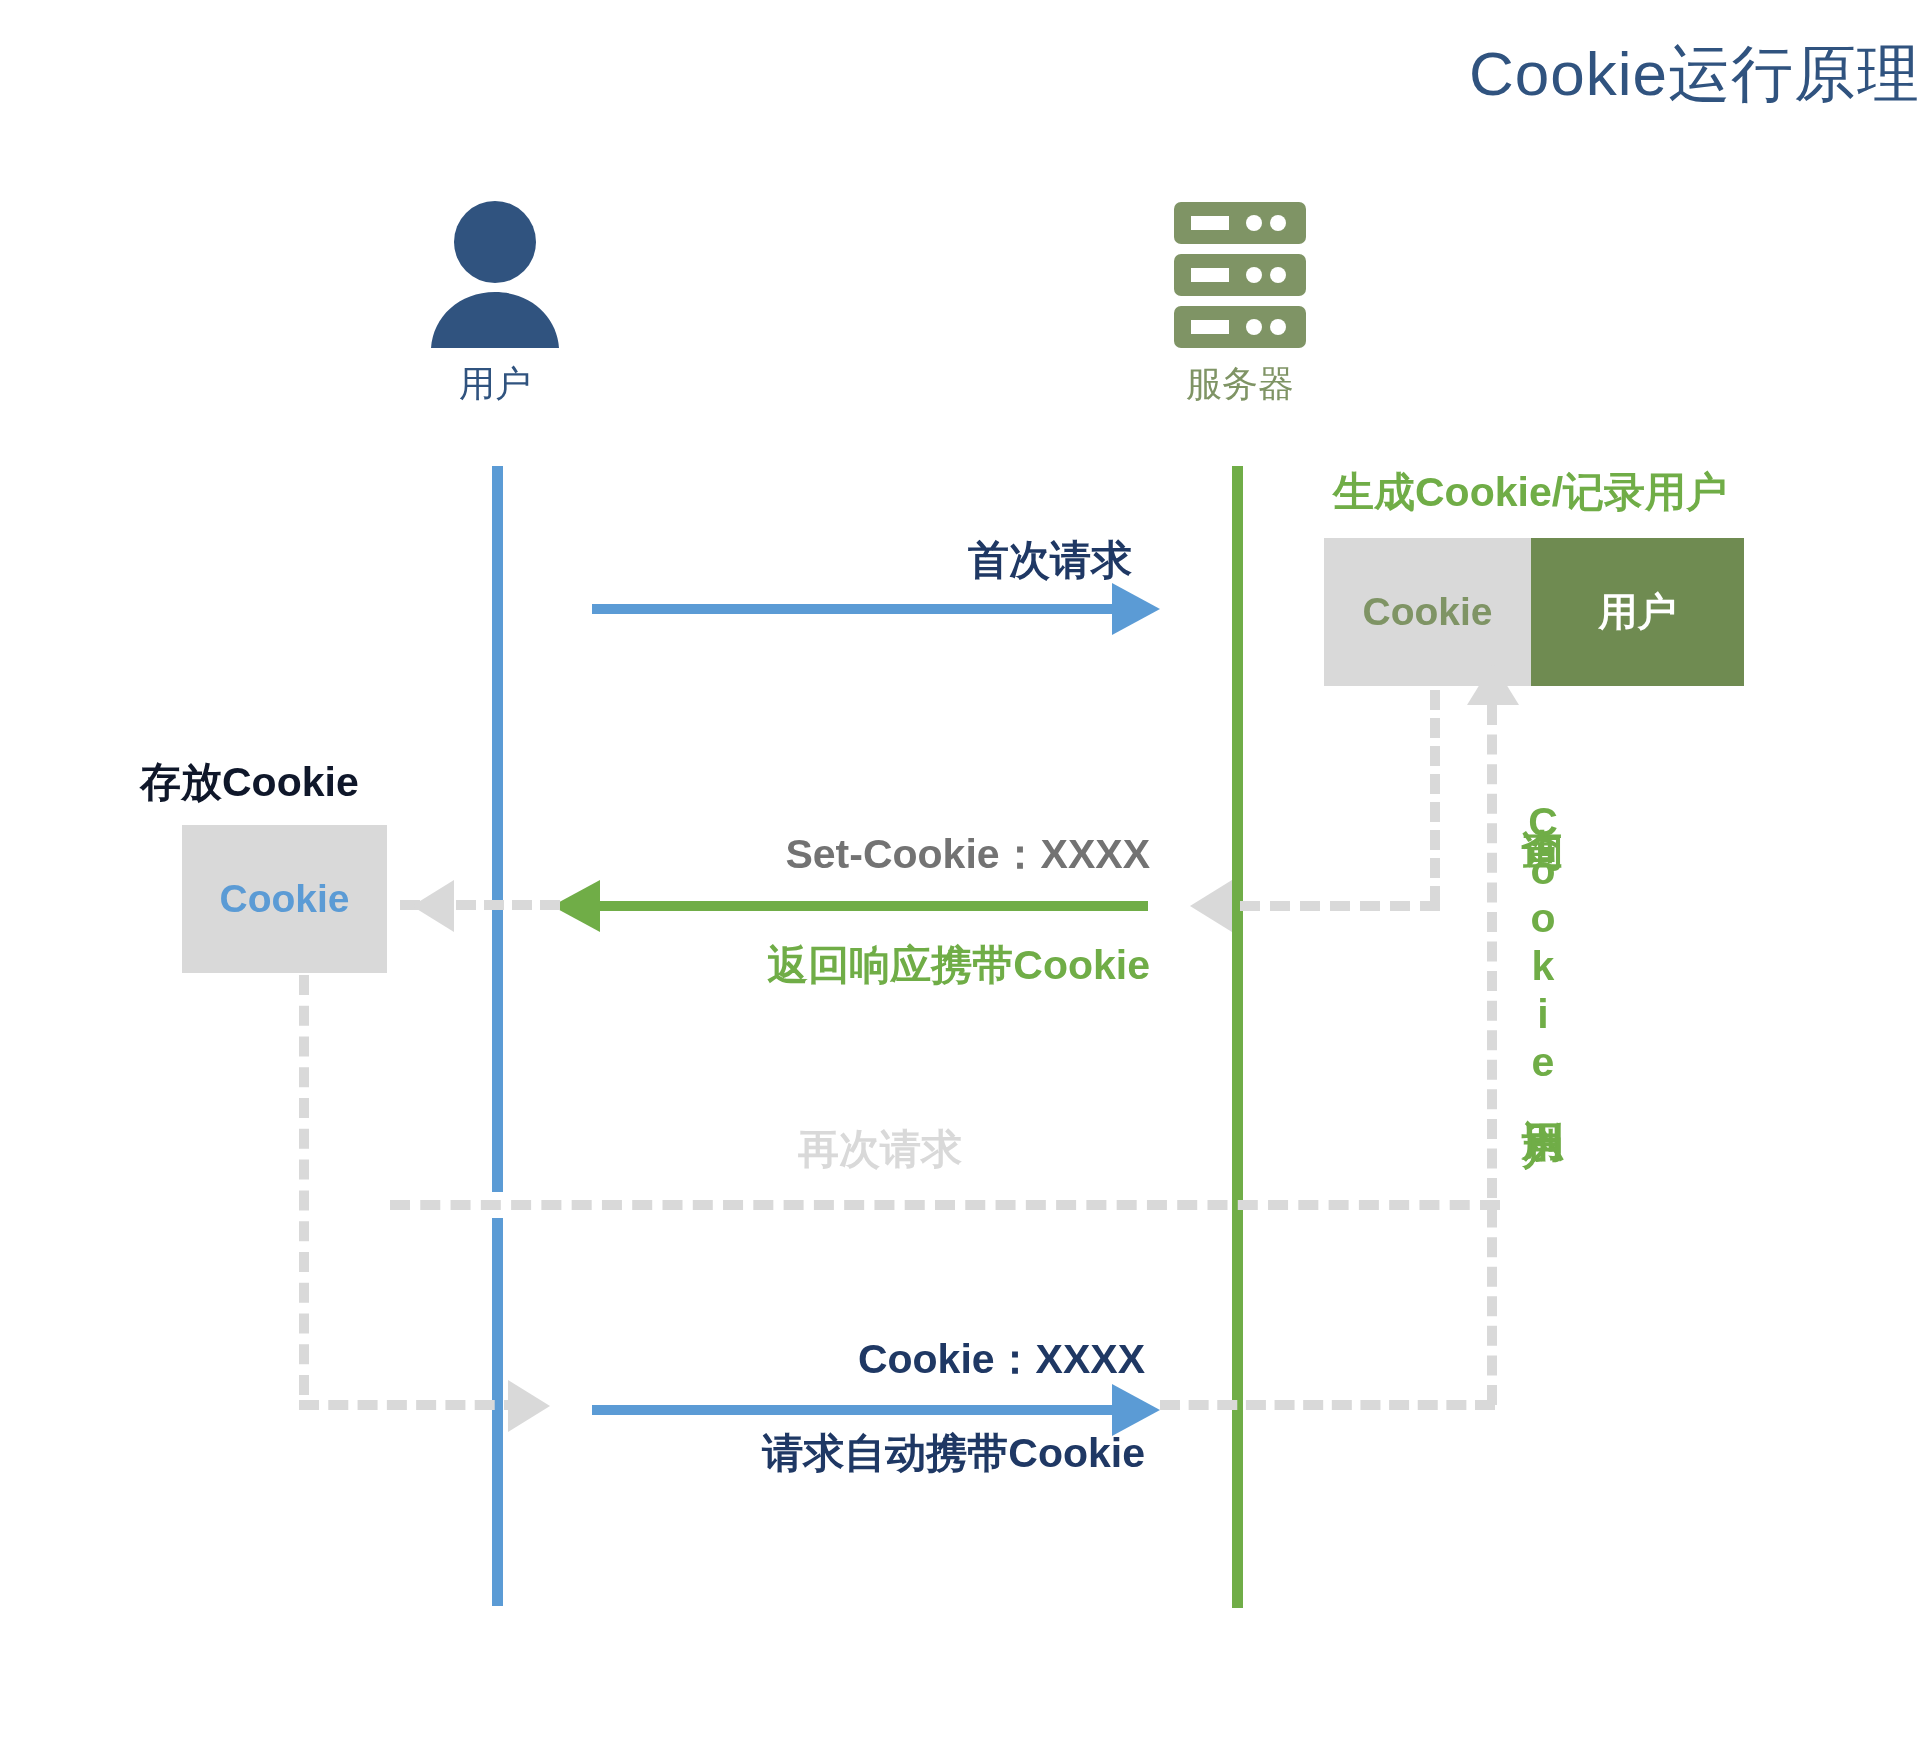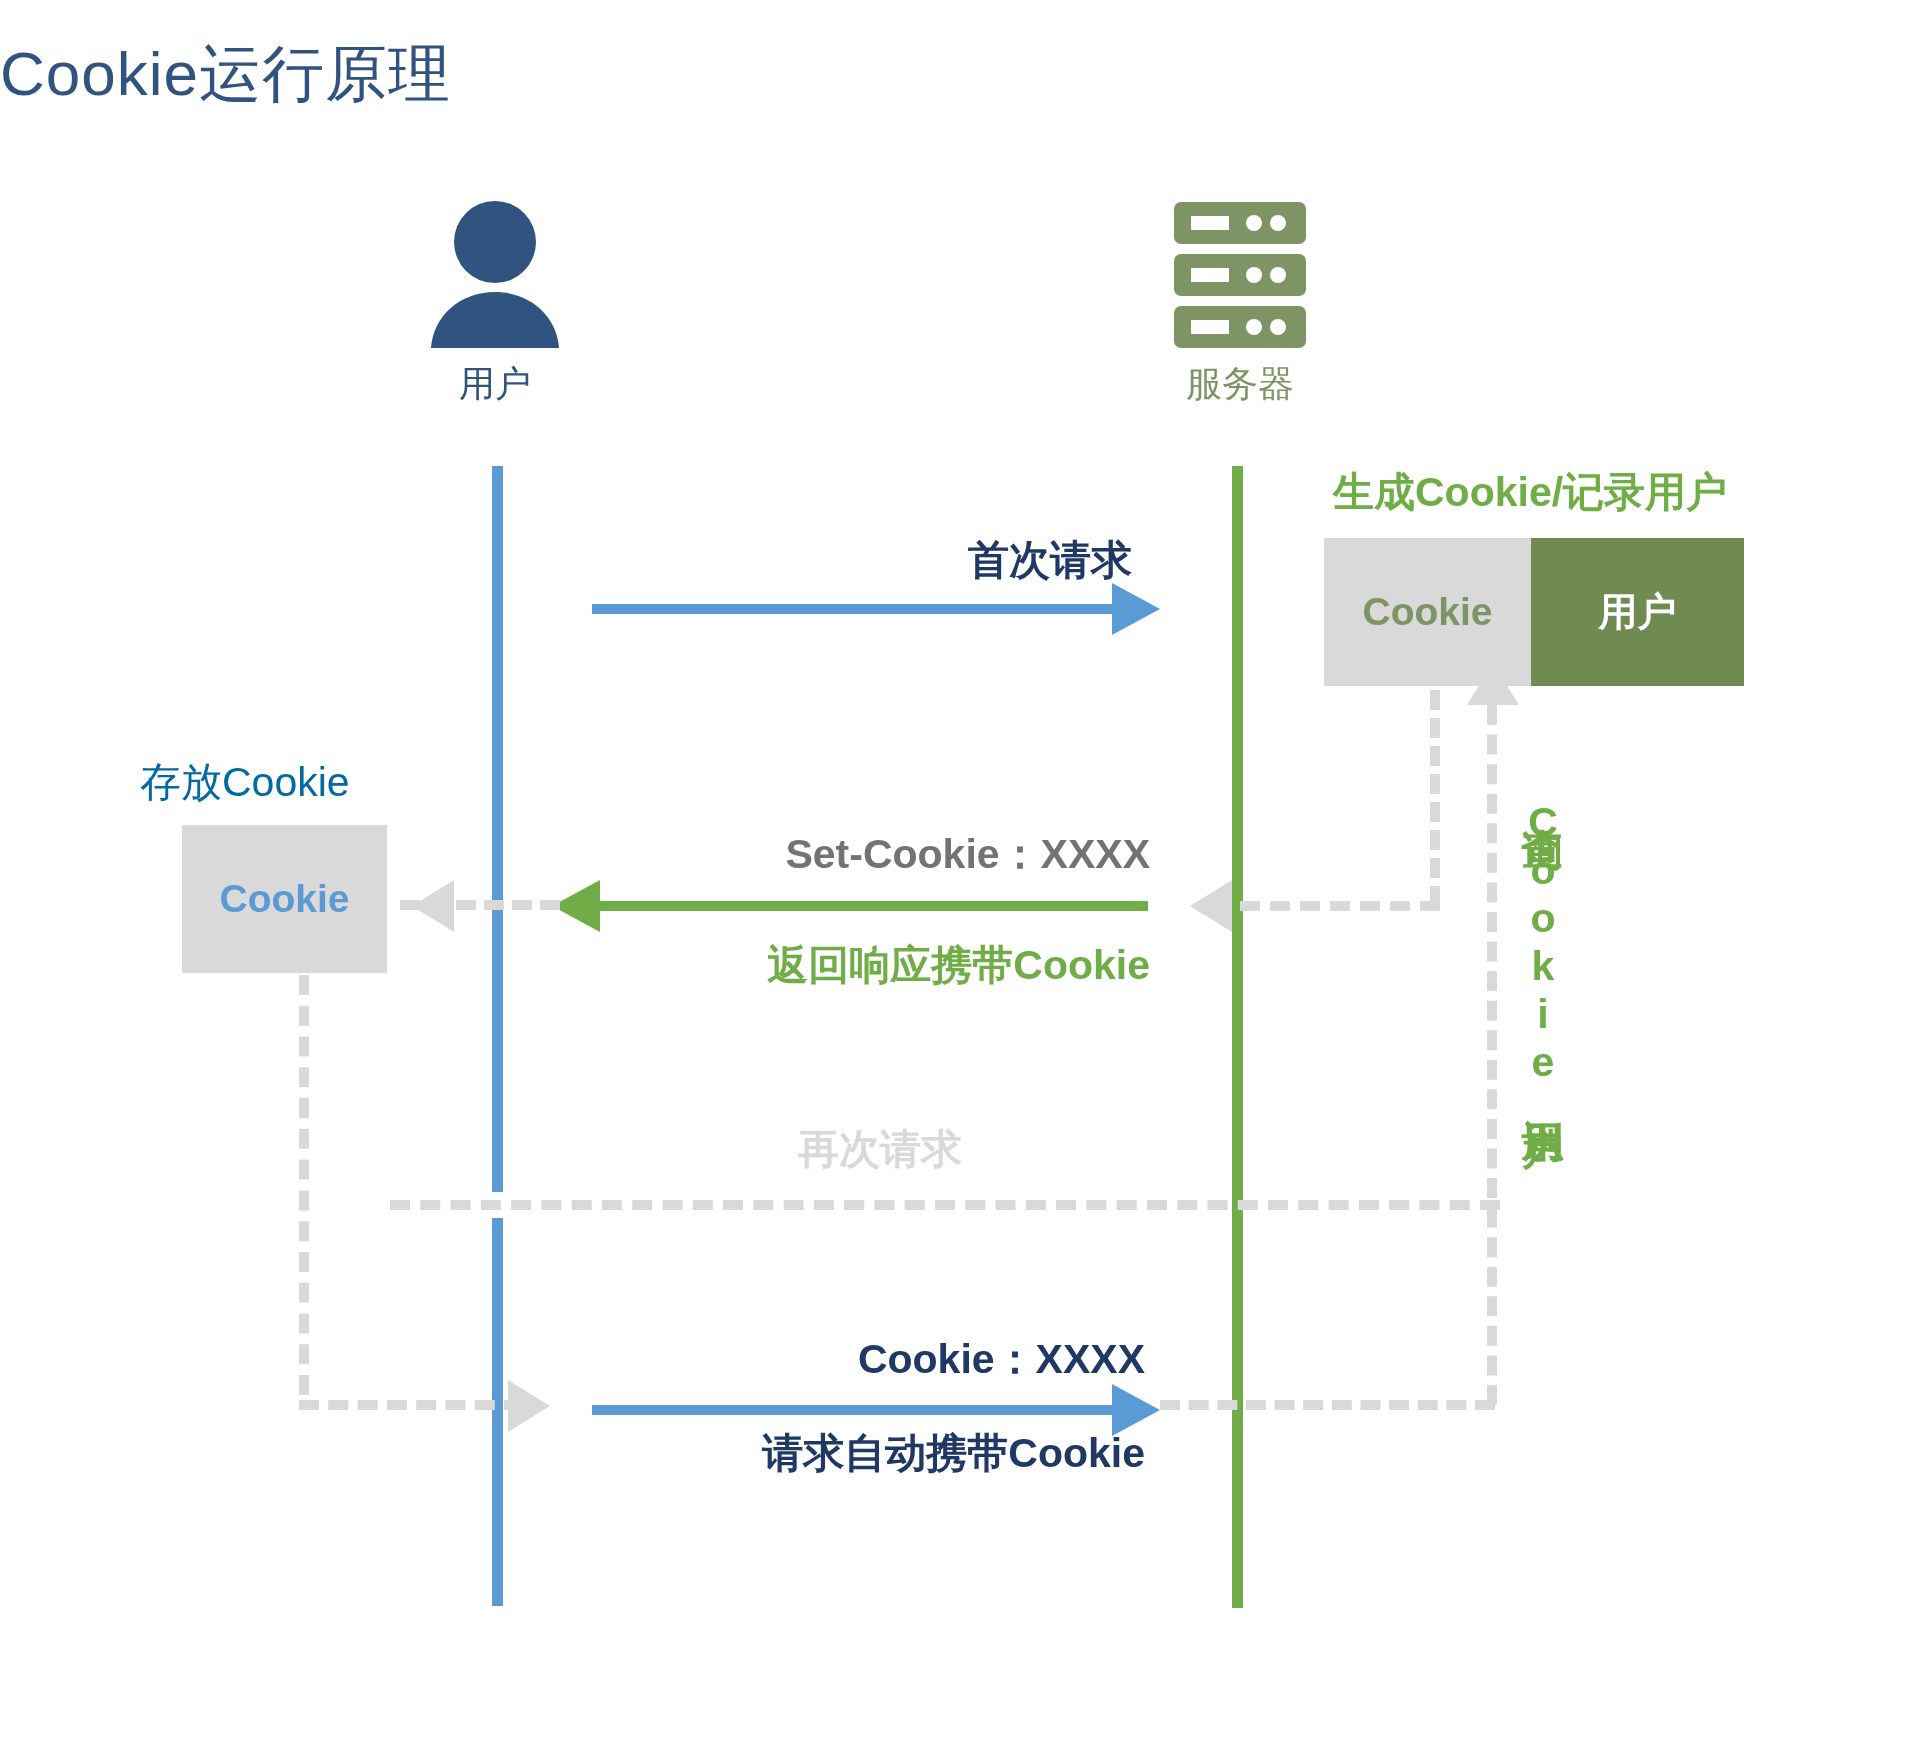--- a/index.html
+++ b/index.html
@@ -21,21 +21,21 @@
     height: 1749px;
     background: #ffffff;
   }
 
   
   #title {
     position: absolute;
     left: 0;
     top: 32px;
     width: 1920px;
-    text-align: left;
+    text-align: right;
     font-size: 62px;
     color: #30537f;
     letter-spacing: 1px;
     font-weight: 400;
     white-space: nowrap;
   }
 
   
   #user-actor {
     position: absolute;
@@ -198,21 +198,21 @@
     white-space: nowrap;
     writing-mode: vertical-rl;
     text-orientation: upright;
     letter-spacing: 2px;
   }
 
   
   #store-title {
     position: absolute;
     left: 140px; top: 755px;
-    font-size: 41px; font-weight: normal; color: #0369a1;
+    font-size: 41px; font-weight: bold; color: #0f172a;
     white-space: nowrap;
   }
   #store-box {
     position: absolute;
     left: 182px; top: 825px;
     width: 205px; height: 148px;
     background: #d9d9d9;
     display: flex; align-items: center; justify-content: center;
   }
   #store-box-label {

